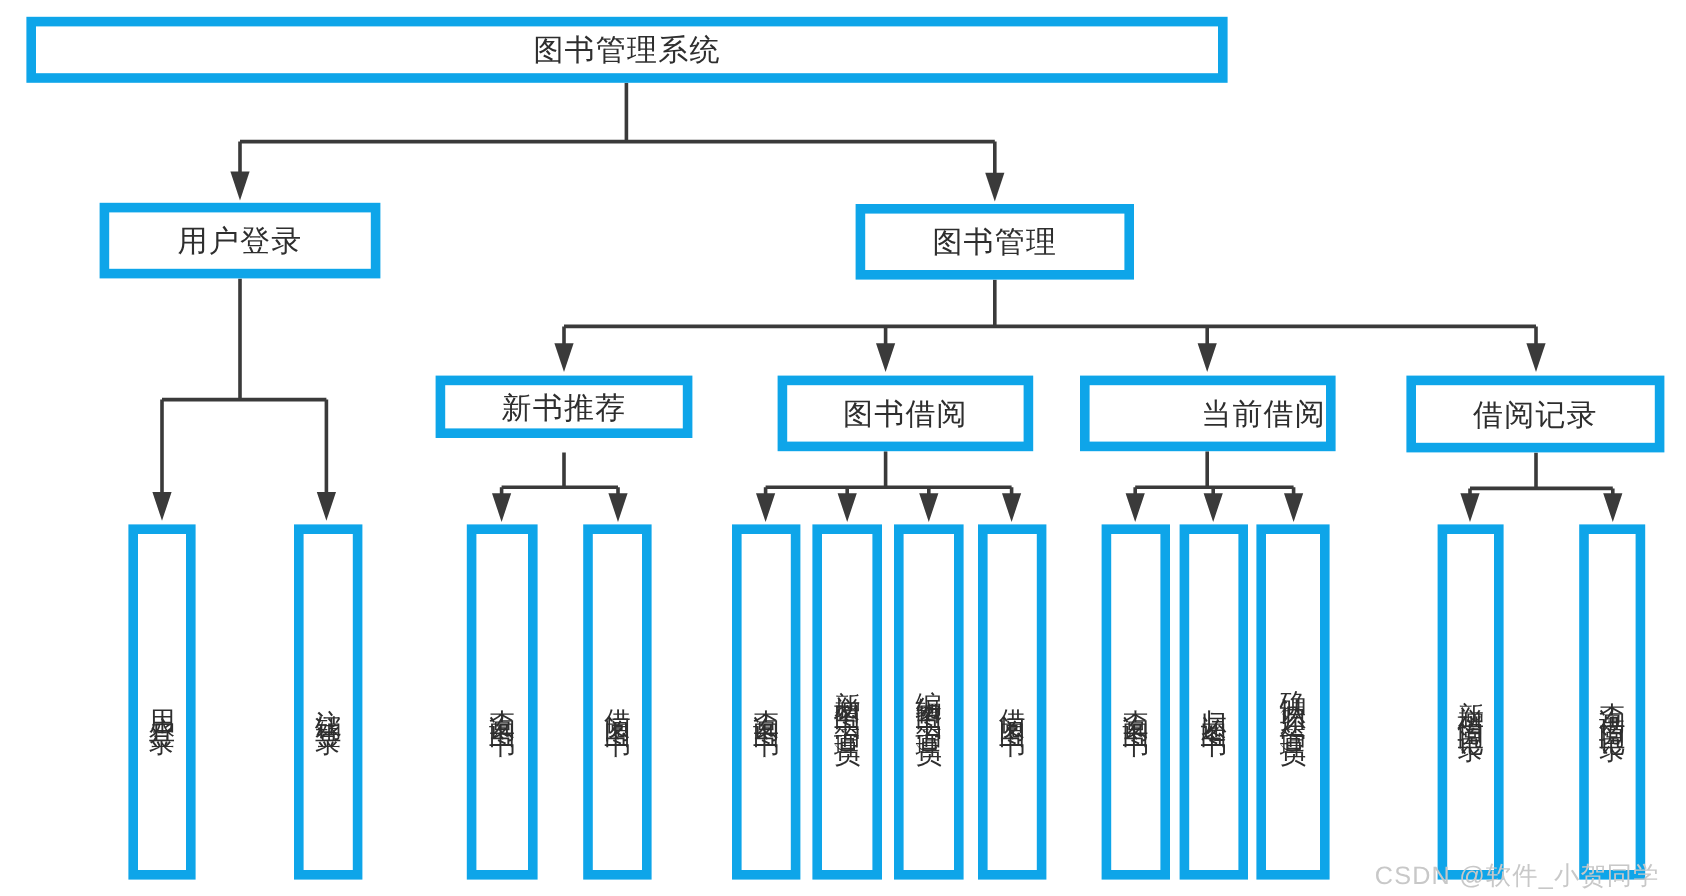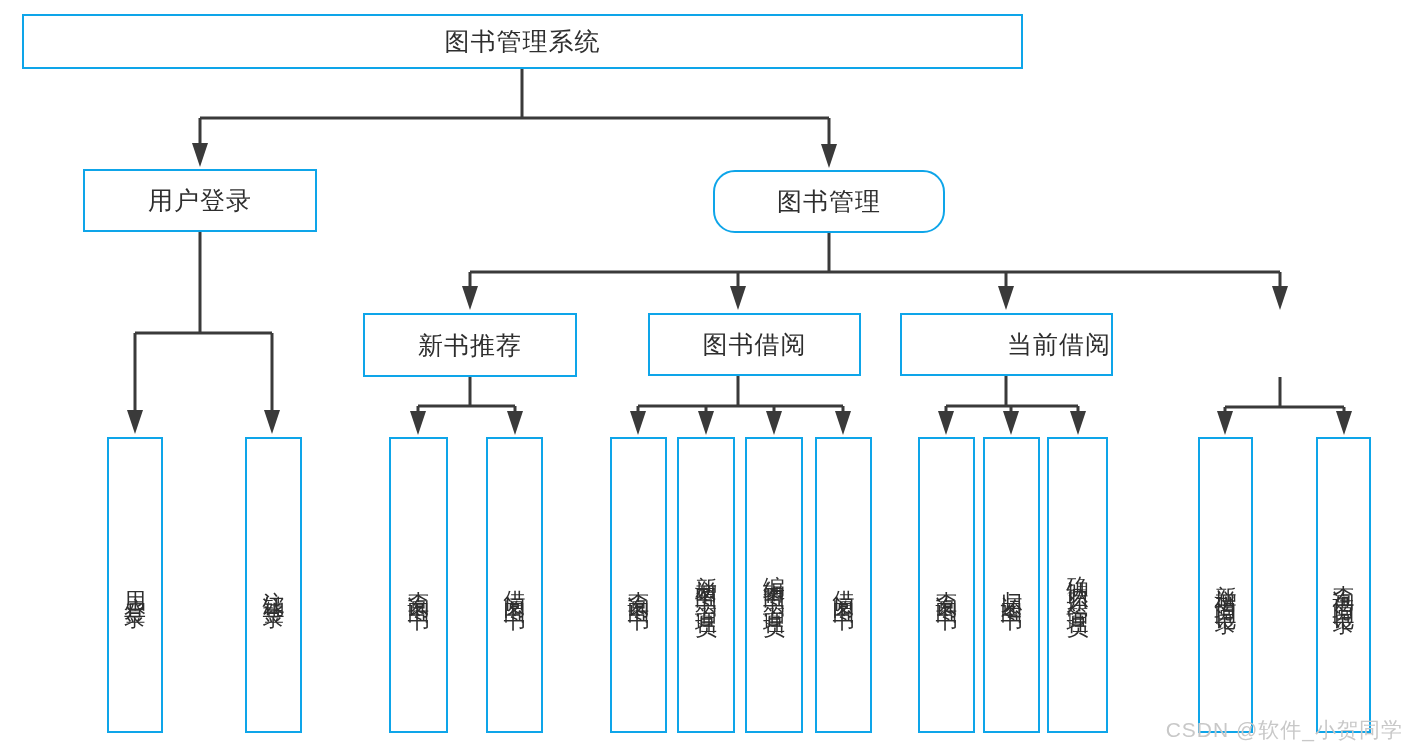--- a/index.html
+++ b/index.html
@@ -7,39 +7,39 @@
     position:relative;
     width:1405px;height:747px;
     background:#ffffff;
     font-family:"Liberation Sans", sans-serif;
     overflow:hidden;
   }
   .connectors{position:absolute;left:0;top:0;width:1405px;height:747px;}
   .node{
     position:absolute;
     box-sizing:border-box;
-    border:2px solid #0ea5e9;
+    border:8px solid #0ea5e9;
     background:#ffffff;
     display:flex;
     align-items:center;
     justify-content:center;
     color:#2e2e2e;
   }
   .hnode{font-size:25px;letter-spacing:1px;white-space:nowrap;}
   .vnode{font-size:22px;}
   .vnode .vtext{
     writing-mode:vertical-rl;
     text-orientation:mixed;
     letter-spacing:6px;
     line-height:1;
     white-space:nowrap;
   }
   .watermark{
     position:absolute;
-    right:2px;
+    right:22px;
     bottom:3px;
     font-size:21px;
     color:#c8c8c8;
     letter-spacing:1px;
     white-space:nowrap;
   }
 </style>
 </head>
 <body>
 
@@ -92,32 +92,35 @@
     </g>
   </svg>
 
   <div class="node hnode" style="left:22px;top:14px;width:1001px;height:55px;">
     <span>图书管理系统</span>
   </div>
 
   <div class="node hnode" style="left:83px;top:169px;width:234px;height:63px;">
     <span>用户登录</span>
   </div>
-  <div class="node hnode" style="left:713px;top:170px;width:232px;height:63px;border-radius:22px;">
+  <div class="node hnode" style="left:713px;top:170px;width:232px;height:63px;">
     <span>图书管理</span>
   </div>
 
-  <div class="node hnode" style="left:363px;top:313px;width:214px;height:64px;">
+  <div class="node hnode" style="left:363px;top:313px;width:214px;height:52px;">
     <span>新书推荐</span>
   </div>
   <div class="node hnode" style="left:632px;top:313px;width:213px;height:63px;margin-left:16px;">
     <span>图书借阅</span>
   </div>
   <div class="node hnode" style="left:900px;top:313px;width:213px;height:63px;justify-content:flex-end;">
     <span>当前借阅</span>
+  </div>
+  <div class="node hnode" style="left:1172px;top:313px;width:215px;height:64px;">
+    <span>借阅记录</span>
   </div>
 
   <div class="node vnode" style="left:107px;top:437px;width:56px;height:296px;">
     <span class="vtext">用户登录</span>
   </div>
   <div class="node vnode" style="left:245px;top:437px;width:57px;height:296px;">
     <span class="vtext">注销登录</span>
   </div>
 
   <div class="node vnode" style="left:389px;top:437px;width:59px;height:296px;">

